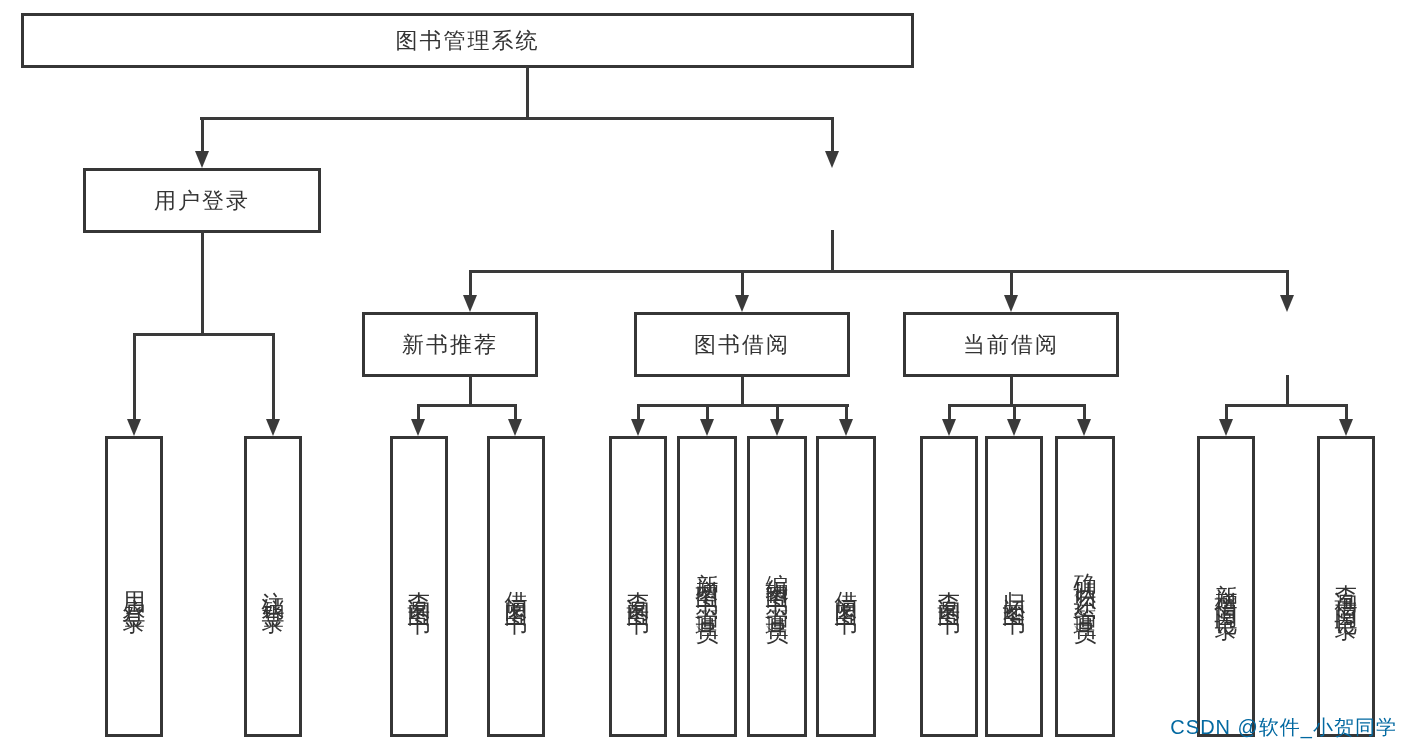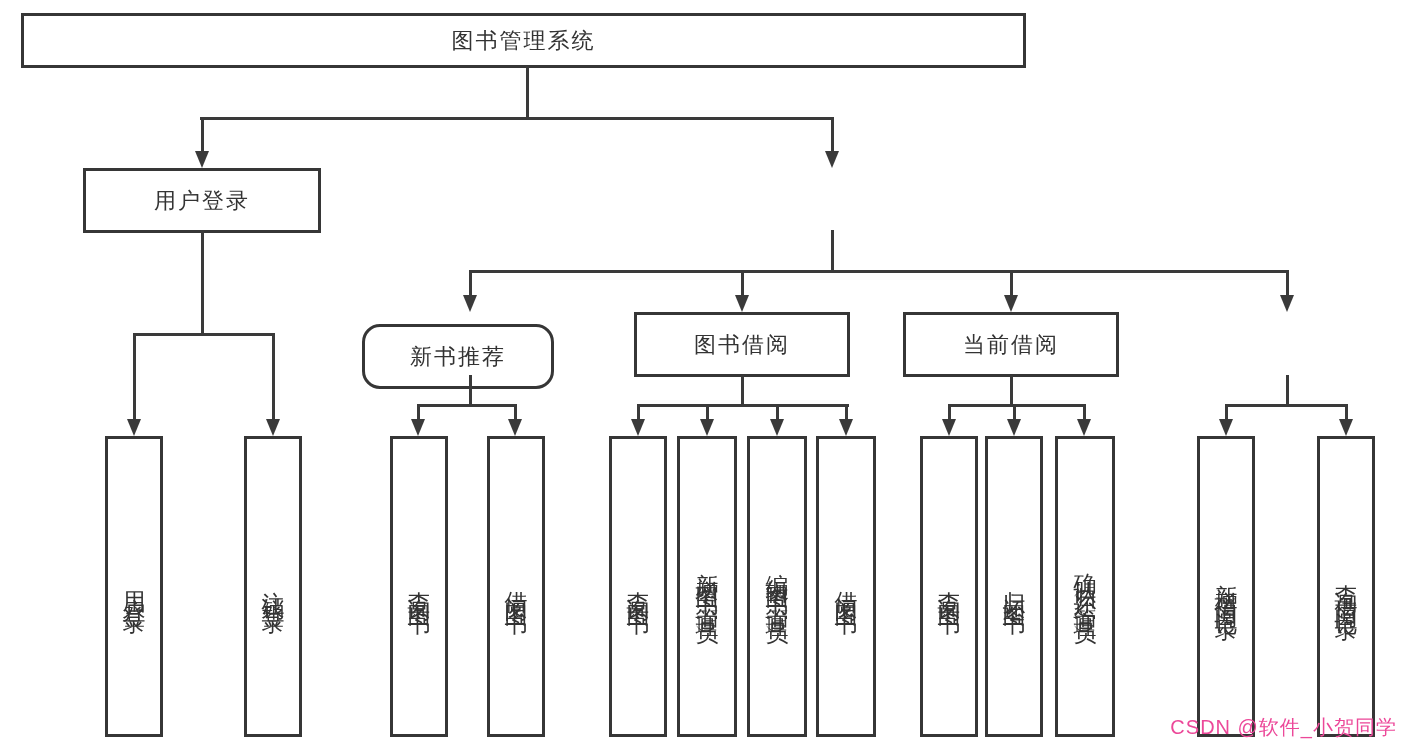--- a/index.html
+++ b/index.html
@@ -47,36 +47,36 @@
     width: 0; height: 0;
     border-left: 7px solid transparent;
     border-right: 7px solid transparent;
     border-top: 17px solid #3a3a3a;
   }
   .watermark {
     position: absolute;
     top: 714px;
     right: 8px;
     font-size: 20px;
-    color: #ec4899;
+    color: #0369a1;
     letter-spacing: 1px;
     white-space: nowrap;
     z-index: 5;
   }
 </style>
 </head>
 <body>
 
 <div class="canvas">
 
-  <div class="hbox" style="left:21px; top:13px; width:1005px; height:55px;">图书管理系统</div>
+  <div class="hbox" style="left:21px; top:13px; width:893px; height:55px;">图书管理系统</div>
 
   <div class="hbox" style="left:83px; top:168px; width:238px; height:65px;">用户登录</div>
 
-  <div class="hbox" style="left:362px; top:324px; width:192px; height:65px;border-radius:18px;">新书推荐</div>
+  <div class="hbox" style="left:362px; top:312px; width:176px; height:65px;">新书推荐</div>
   <div class="hbox" style="left:903px; top:312px; width:216px; height:65px;">当前借阅</div>
   <div class="hbox" style="left:634px; top:312px; width:216px; height:65px;">图书借阅</div>
 
   <div class="vbox" style="left:105px; top:436px; width:58px; height:301px;">用户登录</div>
   <div class="vbox" style="left:244px; top:436px; width:58px; height:301px;">注销登录</div>
 
   <div class="vbox" style="left:390px; top:436px; width:58px; height:301px;">查询图书</div>
   <div class="vbox" style="left:487px; top:436px; width:58px; height:301px;">借阅图书</div>
 
   <div class="vbox" style="left:609px; top:436px; width:58px; height:301px;">查询图书</div>

